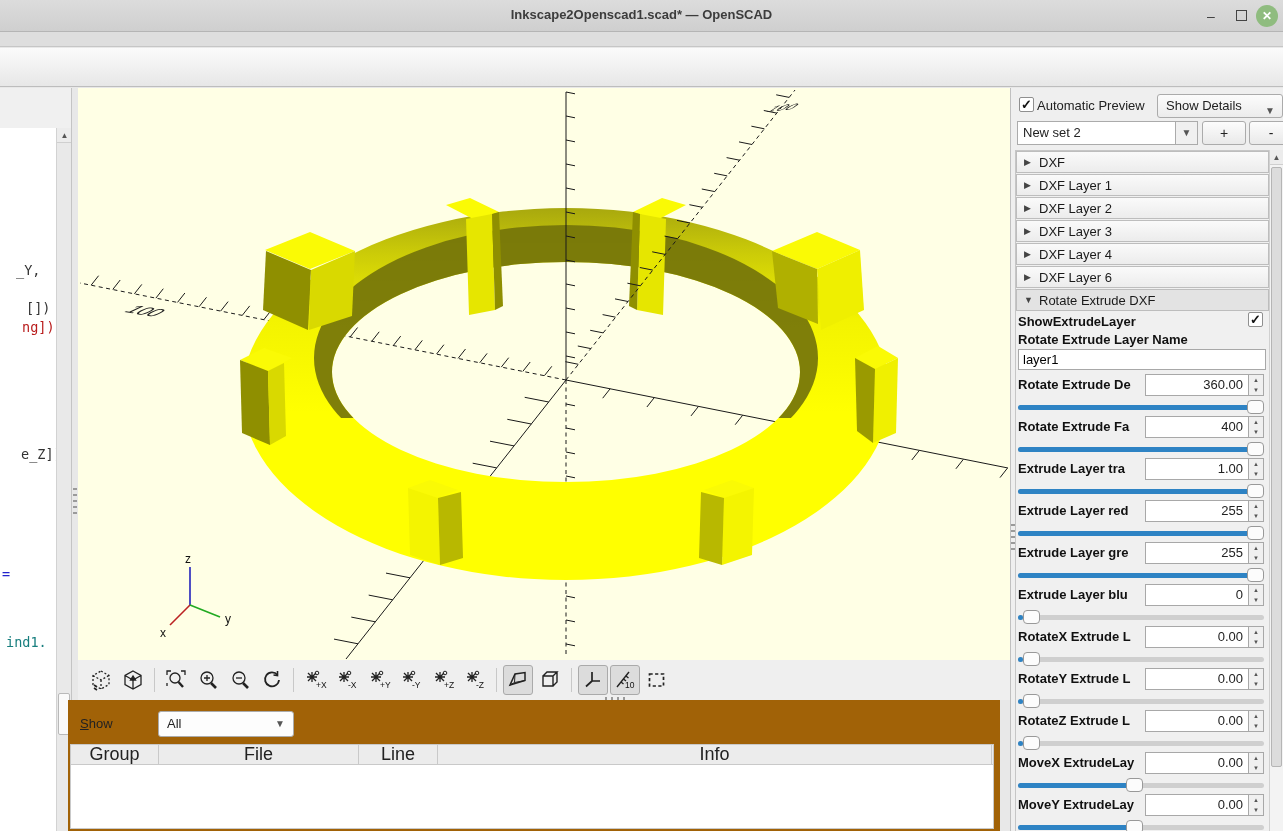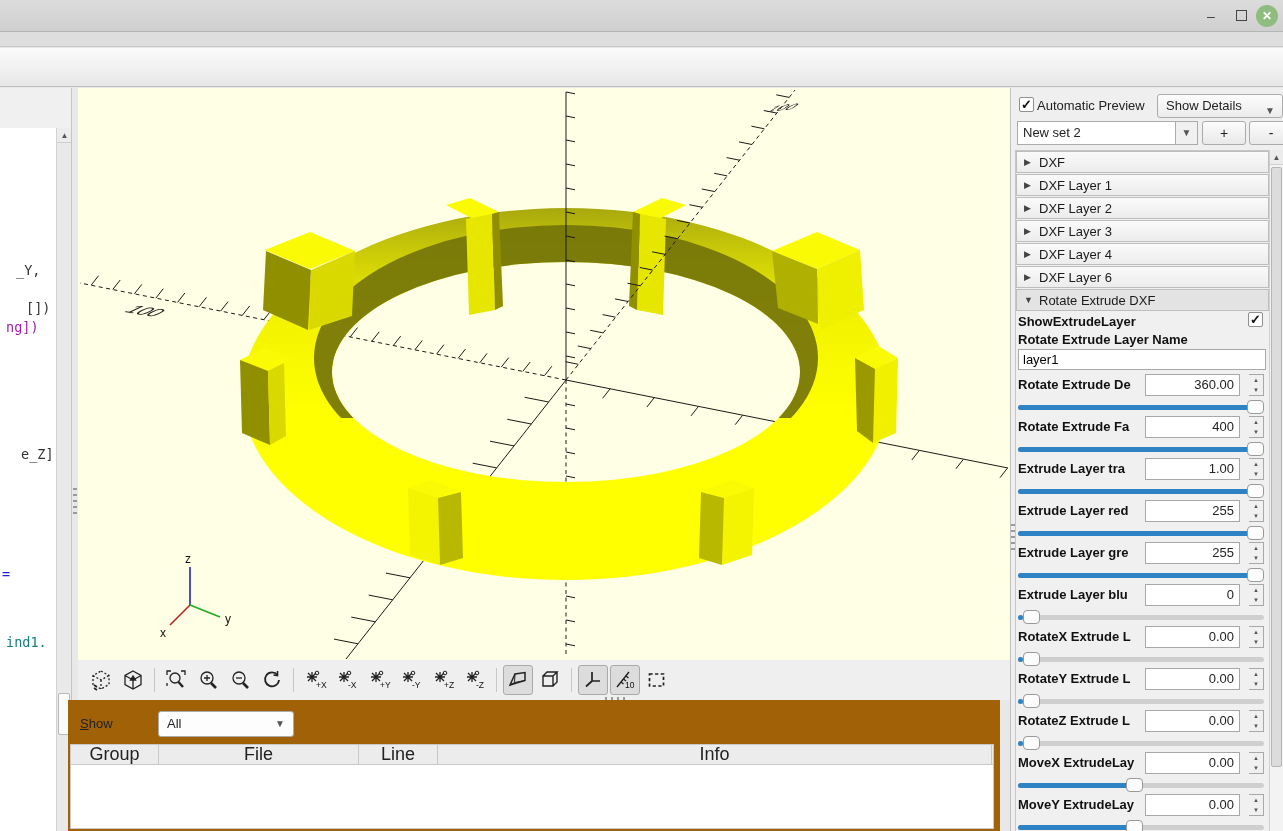--- a/index.html
+++ b/index.html
@@ -75,21 +75,21 @@
     border:1px solid #ababab;border-radius:3px;font-size:14px;text-align:center;line-height:22px;}
   .cz-list{position:absolute;left:4px;top:62px;width:255px;bottom:0;
     border:1px solid #c6c6c6;border-bottom:none;background:#f0f0f0;overflow:hidden;}
   .cz-section{height:22px;background:linear-gradient(#fafafa,#ececec);border:1px solid #bdbdbd;
     margin-bottom:1px;font-size:13px;line-height:21px;padding-left:22px;position:relative;color:#1a1a1a;}
   .cz-section.expanded{background:#e3e3e3;}
   .cz-section .tri{position:absolute;left:7px;top:0;color:#444;font-size:9px;}
   .cz-params{position:relative;padding:3px 2px 0 2px;text-decoration:underline;}
   .p-label{position:absolute;left:2px;font-size:13px;font-weight:bold;color:#111;
     white-space:nowrap;overflow:hidden;width:127px;}
-  .p-spin{position:absolute;left:129px;width:95px;height:22px;background:#fff;
+  .p-spin{position:absolute;left:129px;width:104px;height:22px;background:#fff;
     border:1px solid #a8a8a8;font-size:13px;text-align:right;line-height:20px;padding-right:5px;}
   .p-arrows{position:absolute;left:233px;width:15px;height:22px;background:#f0f0f0;
     border:1px solid #a8a8a8;border-left:none;color:#555;font-size:6px;text-align:center;line-height:10px;}
   .p-slider{position:absolute;left:2px;width:246px;height:14px;}
   .p-track{position:absolute;left:0;top:5px;width:100%;height:5px;background:#cfcfcf;border-radius:3px;}
   .p-fill{position:absolute;left:0;top:5px;height:5px;background:#2e83c4;border-radius:3px;}
   .p-handle{position:absolute;top:0;width:17px;height:14px;background:#fcfcfc;
     border:1px solid #999;border-radius:4px;}
   .cz-scroll{position:absolute;right:0;top:62px;width:14px;bottom:0;background:#f3f3f3;
     border-left:1px solid #d0d0d0;}
@@ -101,33 +101,34 @@
     background:repeating-linear-gradient(#9a9a9a 0 2px,transparent 2px 6px);}
   .name-input{position:absolute;left:2px;width:248px;height:21px;background:#fff;
     border:1px solid #a8a8a8;font-size:13px;padding:0 4px;font-family:"Liberation Sans",sans-serif;}
 </style>
 </head>
 <body>
 
 <div id="win">
 
   <div class="titlebar">
+    <div class="title">Inkscape2Openscad1.scad* — OpenSCAD</div>
     <div class="tb-btn tb-min">–</div>
     <div class="tb-btn tb-max"><span></span></div>
     <div class="tb-btn tb-close">✕</div>
   </div>
   <div class="menustrip"></div>
   <div class="topstrip"></div>
 
   <div class="editor">
     <div class="editor-top"></div>
     <div id="frags">
         <div class="code-frag" style="left: 16px; top: 174px; color: rgb(51, 51, 51);">_Y,</div>
         <div class="code-frag" style="left: 26px; top: 212px; color: rgb(51, 51, 51);">[])</div>
-        <div class="code-frag" style="left: 6px; top: 231px; color: #a21caf; text-align: center;">ng])</div>
+        <div class="code-frag" style="left: 22px; top: 231px; color: #b91c1c; text-align: center;">ng])</div>
         <div class="code-frag" style="left: 2px; top: 358px; color: rgb(51, 51, 51); margin-left: 19px;">e_Z])</div>
         <div class="code-frag" style="left: 2px; top: 478px; color: rgb(34, 34, 204);">=</div>
         <div class="code-frag" style="left: 6px; top: 546px; color: rgb(23, 126, 126);">ind1.</div>
       </div>
     <div class="ed-scroll">
       <div class="arr">▲</div>
       <div class="ed-thumb"></div>
     </div>
   </div>
   <div class="vsplit-dots"></div>

